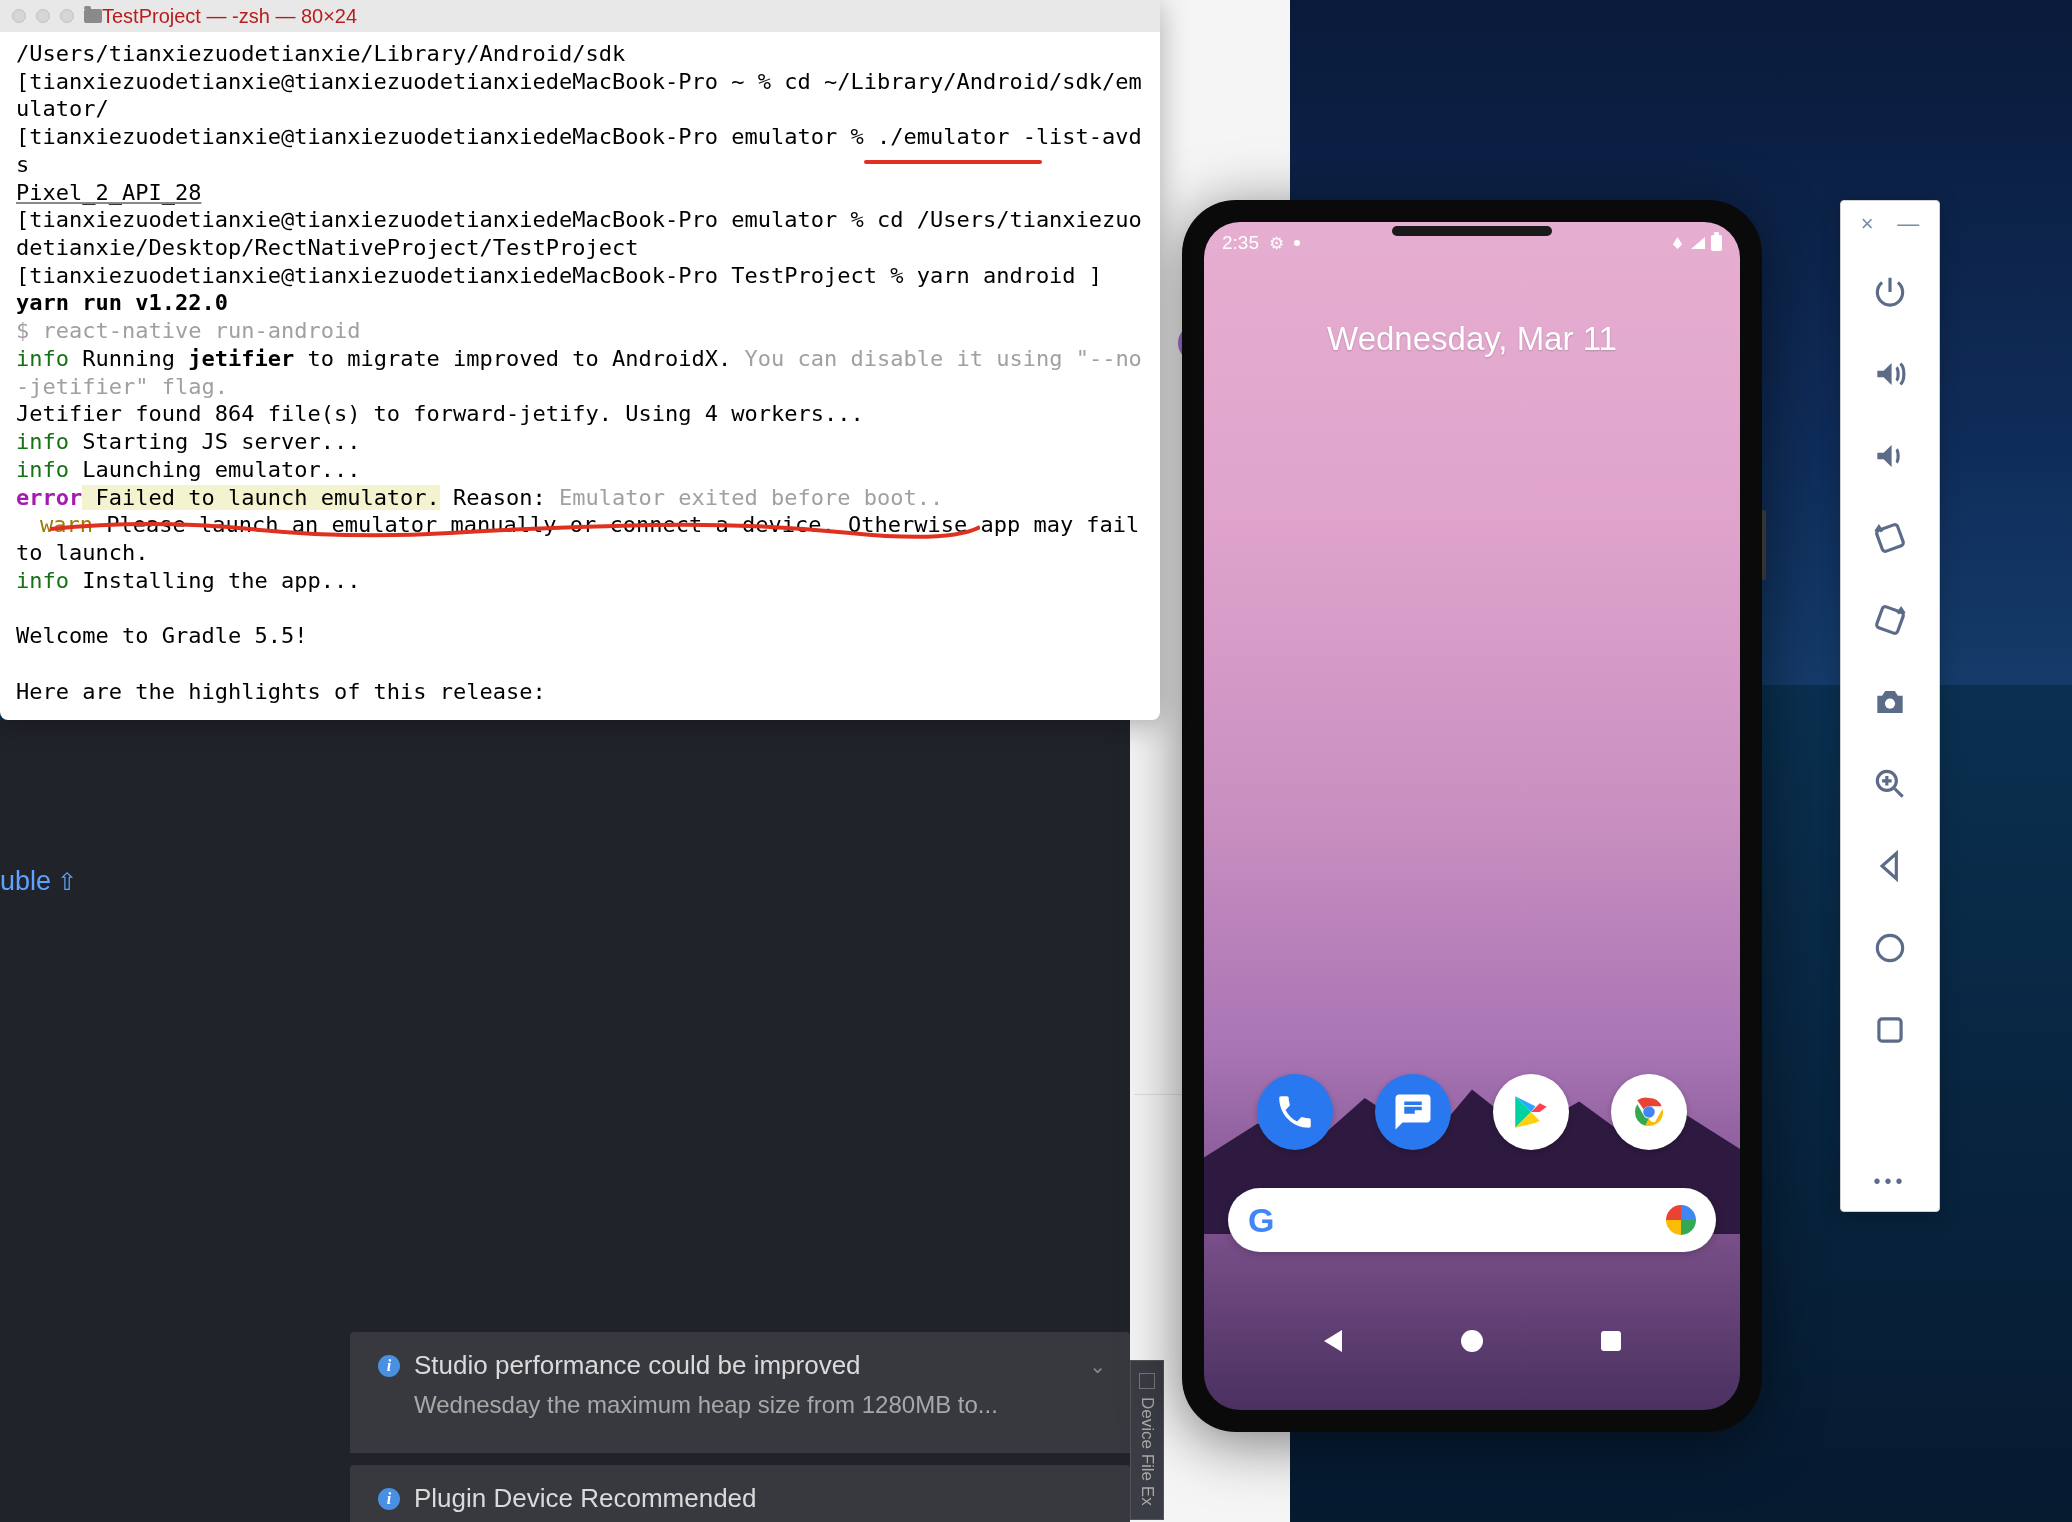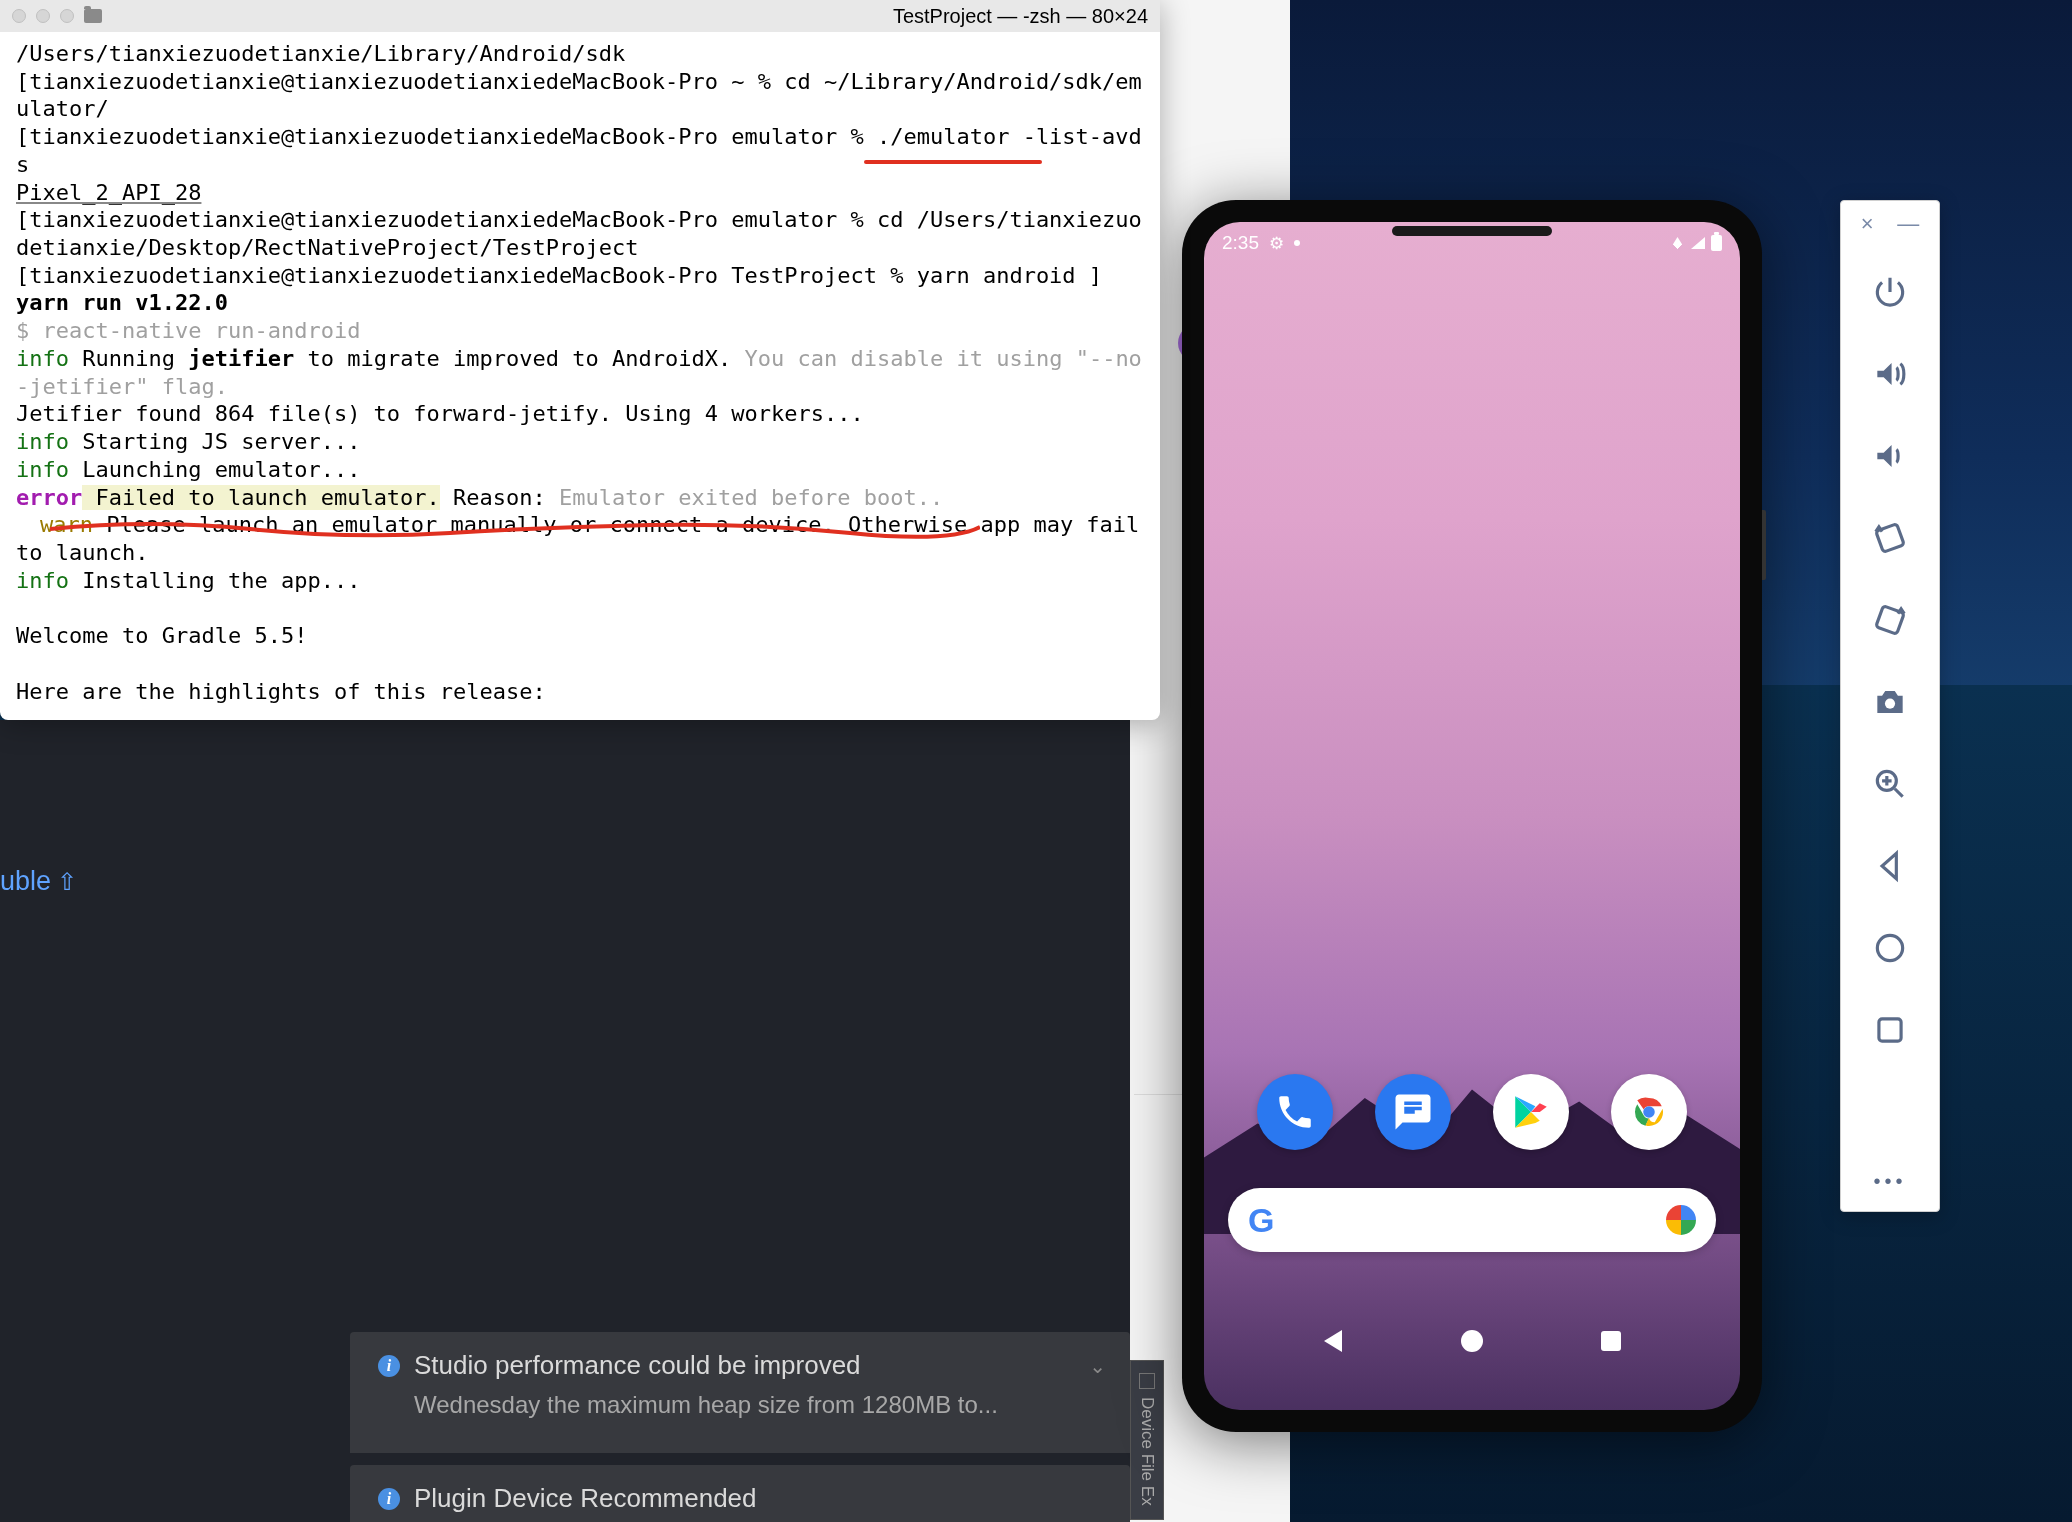--- a/index.html
+++ b/index.html
@@ -39,21 +39,21 @@
 .terminal-titlebar {
   height: 32px;
   background: #e8e8e8;
   display: flex;
   align-items: center;
   padding: 0 12px;
   gap: 10px;
 }
 .traffic-lights { display: flex; gap: 10px; }
 .traffic-light { width: 14px; height: 14px; border-radius: 50%; background: #d6d6d6; border: 1px solid #c0c0c0; }
-.terminal-title { flex: 1; text-align: center; font-size: 20px; color: #000000; display: flex; align-items: center; justify-content: space-between; gap: 0; }
+.terminal-title { flex: 1; text-align: center; font-size: 20px; color: #b91c1c; display: flex; align-items: center; justify-content: flex-start; gap: 0; }
 .folder-icon { width: 18px; height: 14px; background: #8a8a8a; border-radius: 2px; position: relative; }
 .folder-icon::before { content:''; position:absolute; top:-3px; left:0; width:7px; height:3px; background:#8a8a8a; border-radius:2px 2px 0 0; }
 .terminal-body {
   padding: 8px 16px;
   font-family: "Menlo", "Monaco", monospace;
   font-size: 22px;
   line-height: 1.26;
   color: #000;
   white-space: pre-wrap;
   word-break: break-all;
@@ -386,20 +386,21 @@
           <span>2:35</span>
           <span class="gear">⚙</span>
           <span class="dot"></span>
         </div>
         <div class="right">
           <span class="sb-icon wifi"></span>
           <span class="sb-icon triangle"></span>
           <span class="sb-icon batt"></span>
         </div>
       </div>
+      <div class="date-text">Wednesday, Mar 11</div>
       <div class="mountain"></div>
       <div class="app-row">
         <div class="app-icon phone-app">
           <svg viewBox="0 0 24 24">
               <path fill="#fff" d="M6.6 10.8c1.4 2.8 3.8 5.2 6.6 6.6l2.2-2.2c.3-.3.7-.4 1-.2 1.2.4 2.4.6 3.6.6.6 0 1 .4 1 1V20c0 .6-.4 1-1 1C10.6 21 3 13.4 3 4c0-.6.4-1 1-1h3.4c.6 0 1 .4 1 1 0 1.2.2 2.4.6 3.6.1.4 0 .8-.2 1L6.6 10.8z"></path>
             </svg>
         </div>
         <div class="app-icon msg">
           <svg viewBox="0 0 24 24">
               <path fill="#fff" d="M20 2H4c-1.1 0-2 .9-2 2v18l4-4h14c1.1 0 2-.9 2-2V4c0-1.1-.9-2-2-2zM7 9h10v2H7V9zm6 4H7v-2h6v2zM17 8H7V6h10v2z"></path>

